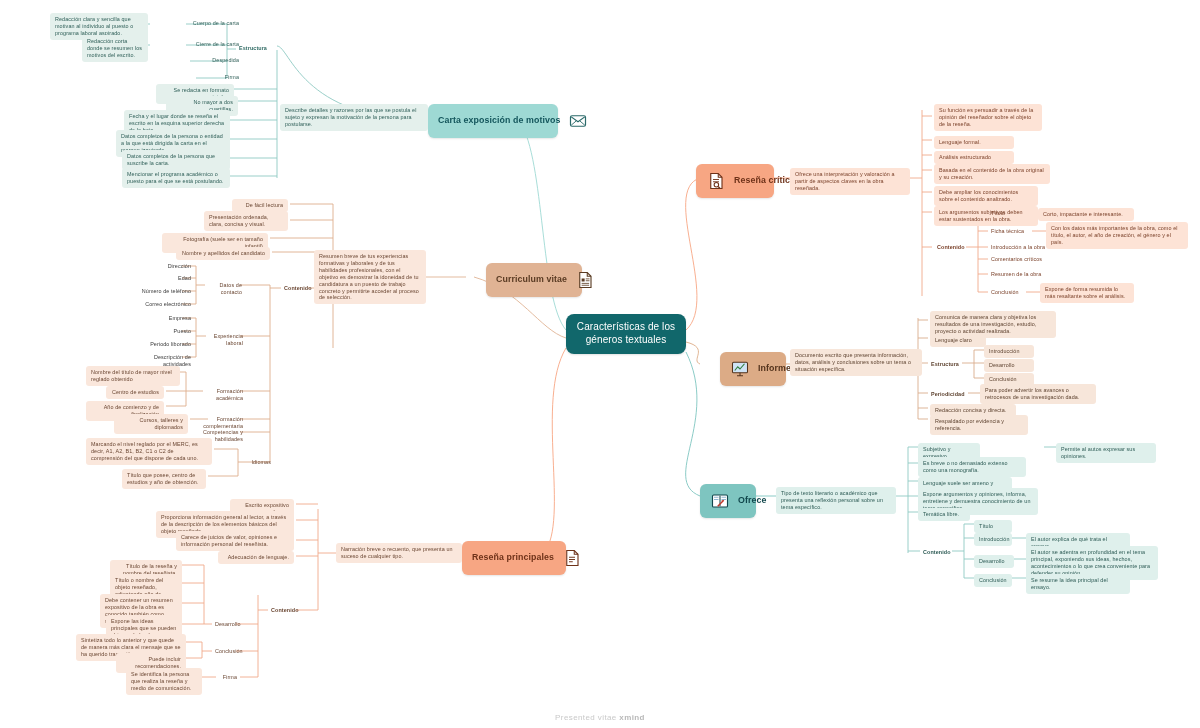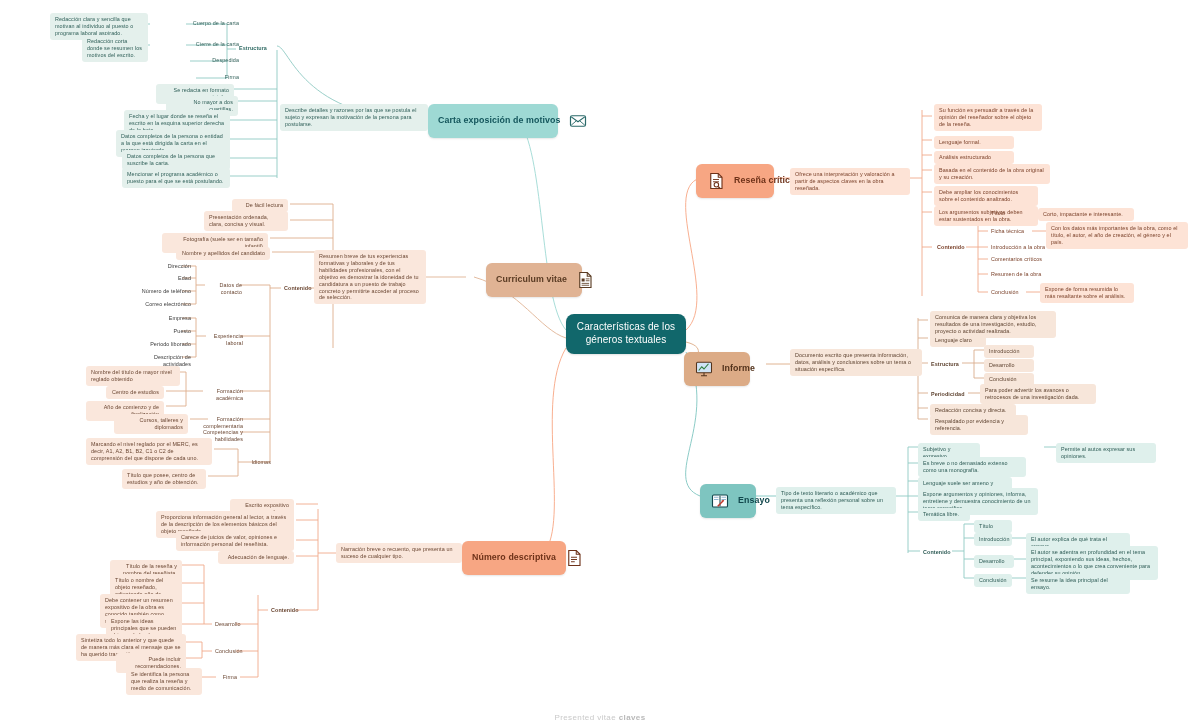--- a/index.html
+++ b/index.html
@@ -321,21 +321,21 @@
 
   <div class="node box o" style="left:86px;top:366px;width:94px;">Nombre del título de mayor nivel reglado obtenido</div>
   <div class="node box o r" style="left:106px;top:386px;width:58px;">Centro de estudios</div>
   <div class="node box o r" style="left:86px;top:401px;width:78px;">Año de comienzo y de finalización</div>
   <div class="node box o r" style="left:114px;top:414px;width:74px;">Cursos, talleres y diplomados</div>
 
   <div class="node box o" style="left:86px;top:438px;width:126px;">Marcando el nivel reglado por el MERC, es decir, A1, A2, B1, B2, C1 o C2 de comprensión del que dispone de cada uno.</div>
   <div class="node box o" style="left:122px;top:469px;width:84px;">Título que posee, centro de estudios y año de obtención.</div>
 
   <div class="node main peach" style="left:462px;top:541px;width:104px;">
-    <span class="mlabel">Número descriptiva</span>
+    <span class="mlabel">Reseña principales</span>
     <span class="micon">
       <svg viewBox="0 0 24 24" width="18" height="18">
           <path d="M5 2 h10 l5 5 v15 H5z" fill="#ffffff" stroke="#6e3219" stroke-width="1.5"></path>
           <path d="M15 2 v5 h5" fill="none" stroke="#6e3219" stroke-width="1.4"></path>
           <path d="M8 11h8M8 14h8M8 17h5" stroke="#6e3219" stroke-width="1.3"></path>
         </svg>
     </span>
   </div>
   <div class="node box o" style="left:336px;top:543px;width:126px;">Narración breve o recuento, que presenta un suceso de cualquier tipo.</div>
 
@@ -387,21 +387,21 @@
   <div class="node box plain" style="left:988px;top:226px;width:44px;color:#7a4029;">Ficha técnica</div>
   <div class="node box plain" style="left:988px;top:242px;width:62px;color:#7a4029;">Introducción a la obra</div>
   <div class="node box plain" style="left:988px;top:254px;width:62px;color:#7a4029;">Comentarios críticos</div>
   <div class="node box plain" style="left:988px;top:269px;width:62px;color:#7a4029;">Resumen de la obra</div>
   <div class="node box plain" style="left:988px;top:287px;width:40px;color:#7a4029;">Conclusión</div>
 
   <div class="node box p" style="left:1038px;top:208px;width:96px;">Corto, impactante e interesante.</div>
   <div class="node box p" style="left:1046px;top:222px;width:142px;">Con los datos más importantes de la obra, como el título, el autor, el año de creación, el género y el país.</div>
   <div class="node box p" style="left:1040px;top:283px;width:94px;">Expone de forma resumida lo más resaltante sobre el análisis.</div>
 
-  <div class="node main tan2" style="left:684px;top:352px;width:66px;">
+  <div class="node main tan2" style="left:720px;top:352px;width:66px;">
     <span class="micon">
       <svg viewBox="0 0 24 24" width="18" height="18">
           <rect x="2" y="3" width="20" height="14" rx="1.5" fill="#cfe3f5" stroke="#53331c" stroke-width="1.4"></rect>
           <path d="M5 14 L9 9 L12 12 L18 5" fill="none" stroke="#2f7d3c" stroke-width="1.5"></path>
           <path d="M12 17 v4 M8 21h8" stroke="#53331c" stroke-width="1.4"></path>
         </svg>
     </span>
     <span class="mlabel">Informe</span>
   </div>
   <div class="node box n" style="left:790px;top:349px;width:132px;">Documento escrito que presenta información, datos, análisis y conclusiones sobre un tema o situación específica.</div>
@@ -423,21 +423,21 @@
   <div class="node main teal2" style="left:700px;top:484px;width:56px;">
     <span class="micon">
       <svg viewBox="0 0 24 24" width="18" height="18">
           <rect x="2" y="4" width="20" height="16" rx="1.5" fill="#ffffff" stroke="#11474c" stroke-width="1.5"></rect>
           <path d="M12 5 v14" stroke="#11474c" stroke-width="1.4"></path>
           <path d="M4 7h6M4 10h6M14 7h6M14 10h6" stroke="#6f9ec2" stroke-width="1"></path>
           <path d="M9 19 L17 11" stroke="#c0392b" stroke-width="1.8"></path>
           <path d="M17 11 l-3.2 .4 1.4 2.4z" fill="#c0392b"></path>
         </svg>
     </span>
-    <span class="mlabel">Ensayo</span>
+    <span class="mlabel">Ofrece</span>
   </div>
   <div class="node box g" style="left:776px;top:487px;width:120px;">Tipo de texto literario o académico que presenta una reflexión personal sobre un tema específico.</div>
 
   <div class="node box g" style="left:918px;top:443px;width:62px;">Subjetivo y expresivo</div>
   <div class="node box g" style="left:1056px;top:443px;width:100px;">Permite al autos expresar sus opiniones.</div>
   <div class="node box g" style="left:918px;top:457px;width:108px;">Es breve o no demasiado extenso como una monografía.</div>
   <div class="node box g" style="left:918px;top:477px;width:94px;">Lenguaje suele ser ameno y sencillo.</div>
   <div class="node box g" style="left:918px;top:488px;width:120px;">Expone argumentos y opiniones, informa, entretiene y demuestra conocimiento de un tema específico.</div>
   <div class="node box g" style="left:918px;top:508px;width:52px;">Temática libre.</div>
 
@@ -446,16 +446,16 @@
   <div class="node box g" style="left:974px;top:520px;width:38px;">Título</div>
   <div class="node box g" style="left:974px;top:533px;width:38px;">Introducción</div>
   <div class="node box g" style="left:974px;top:555px;width:40px;">Desarrollo</div>
   <div class="node box g" style="left:974px;top:574px;width:38px;">Conclusión</div>
 
   <div class="node box g" style="left:1026px;top:533px;width:104px;">El autor explica de qué trata el ensayo.</div>
   <div class="node box g" style="left:1026px;top:546px;width:132px;">El autor se adentra en profundidad en el tema principal, exponiendo sus ideas, hechos, acontecimientos o lo que crea conveniente para defender su opinión.</div>
   <div class="node box g" style="left:1026px;top:574px;width:104px;">Se resume la idea principal del ensayo.</div>
 
   <div class="wm">
-    <span>Presented vitae </span><b>claves</b>
+    <span>Presented vitae </span><b>xmind</b>
   </div>
 
 </div>
 
 </body></html>

